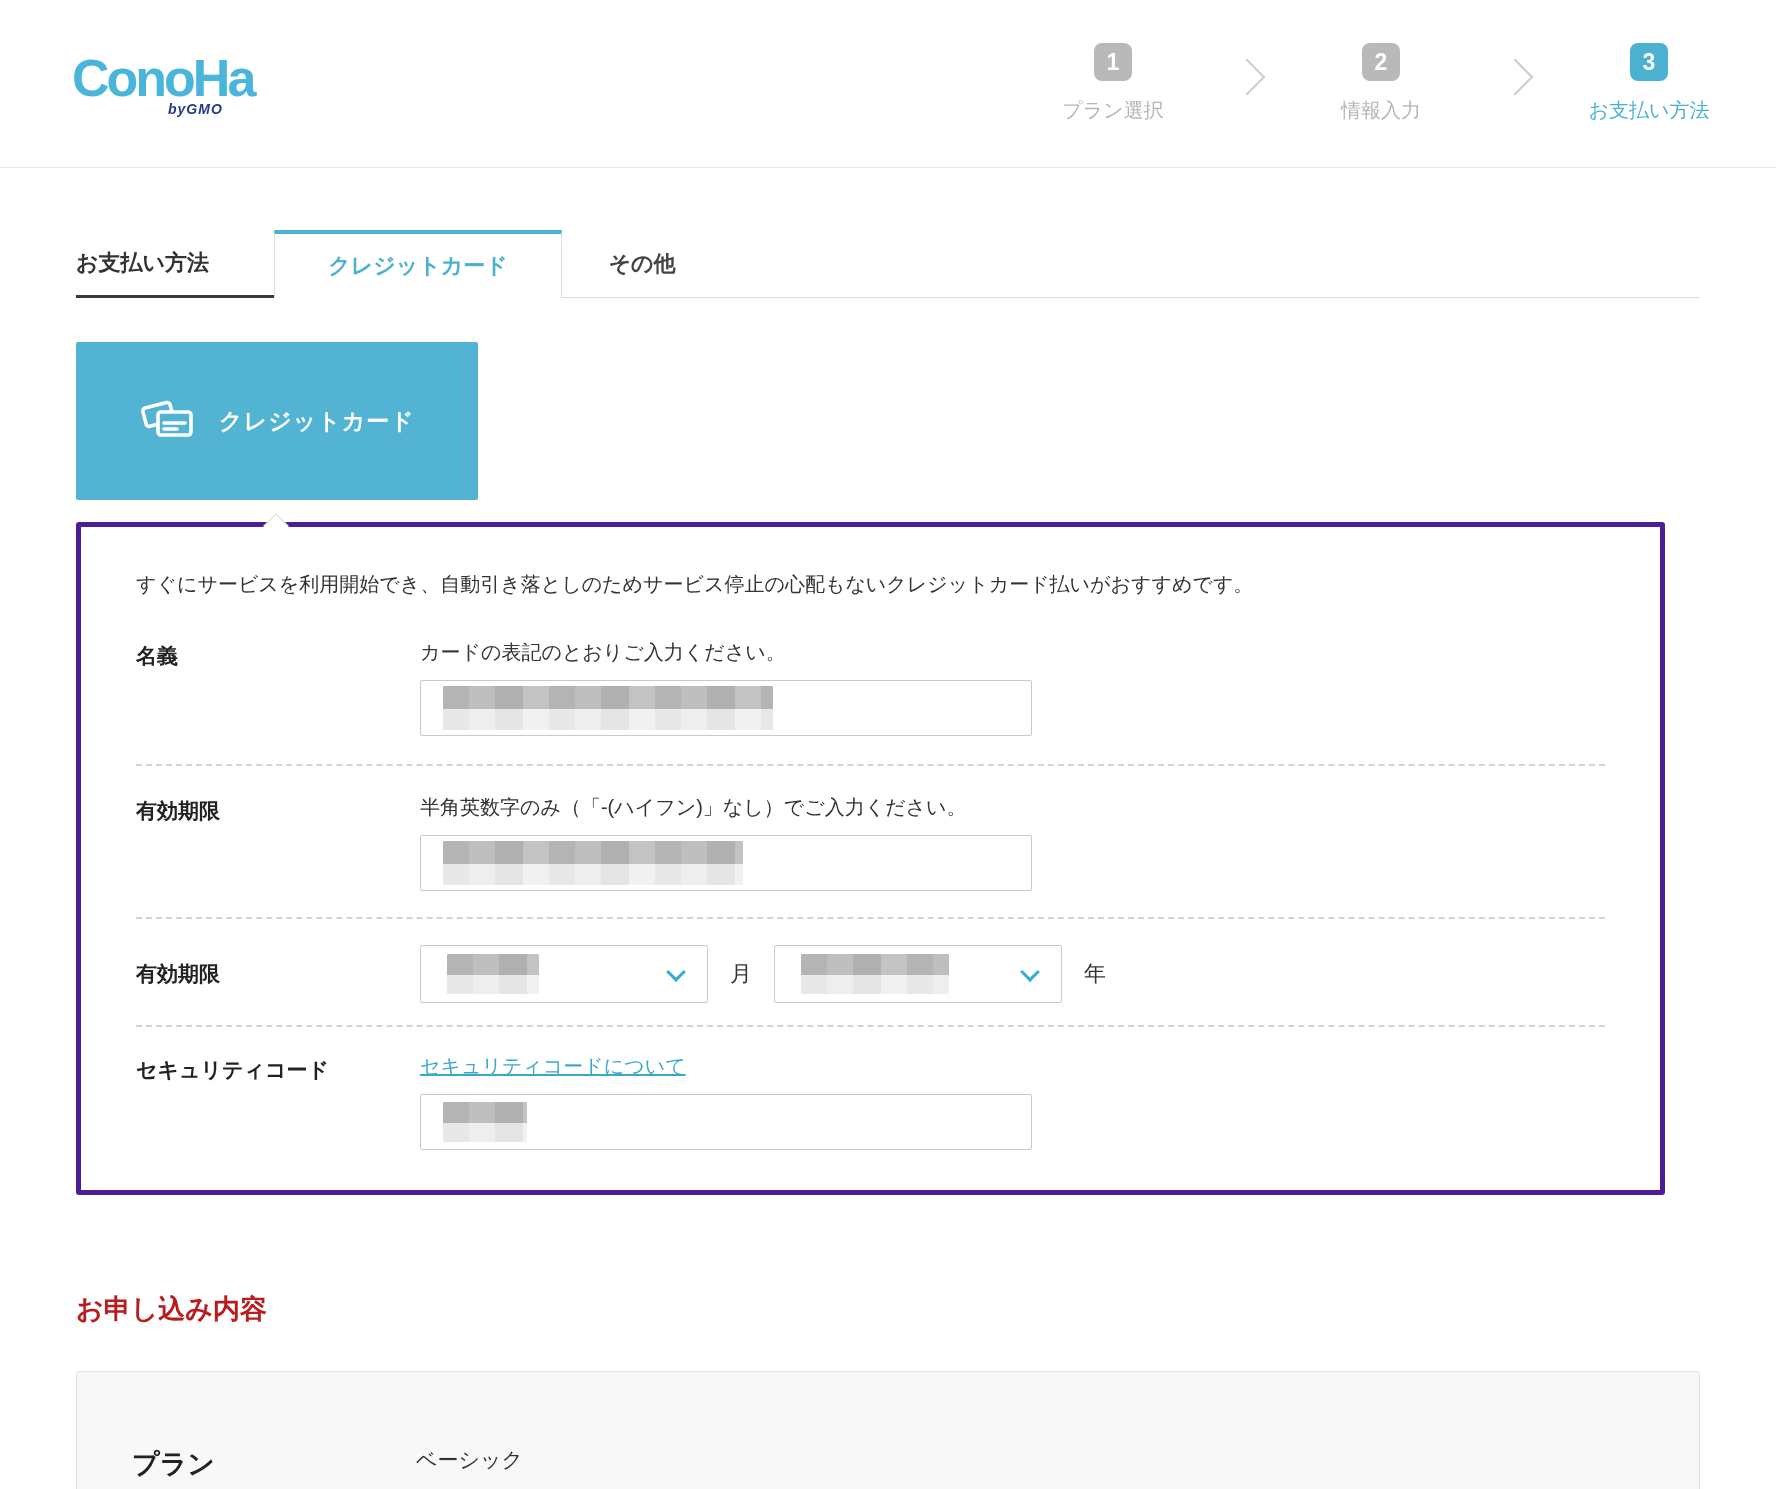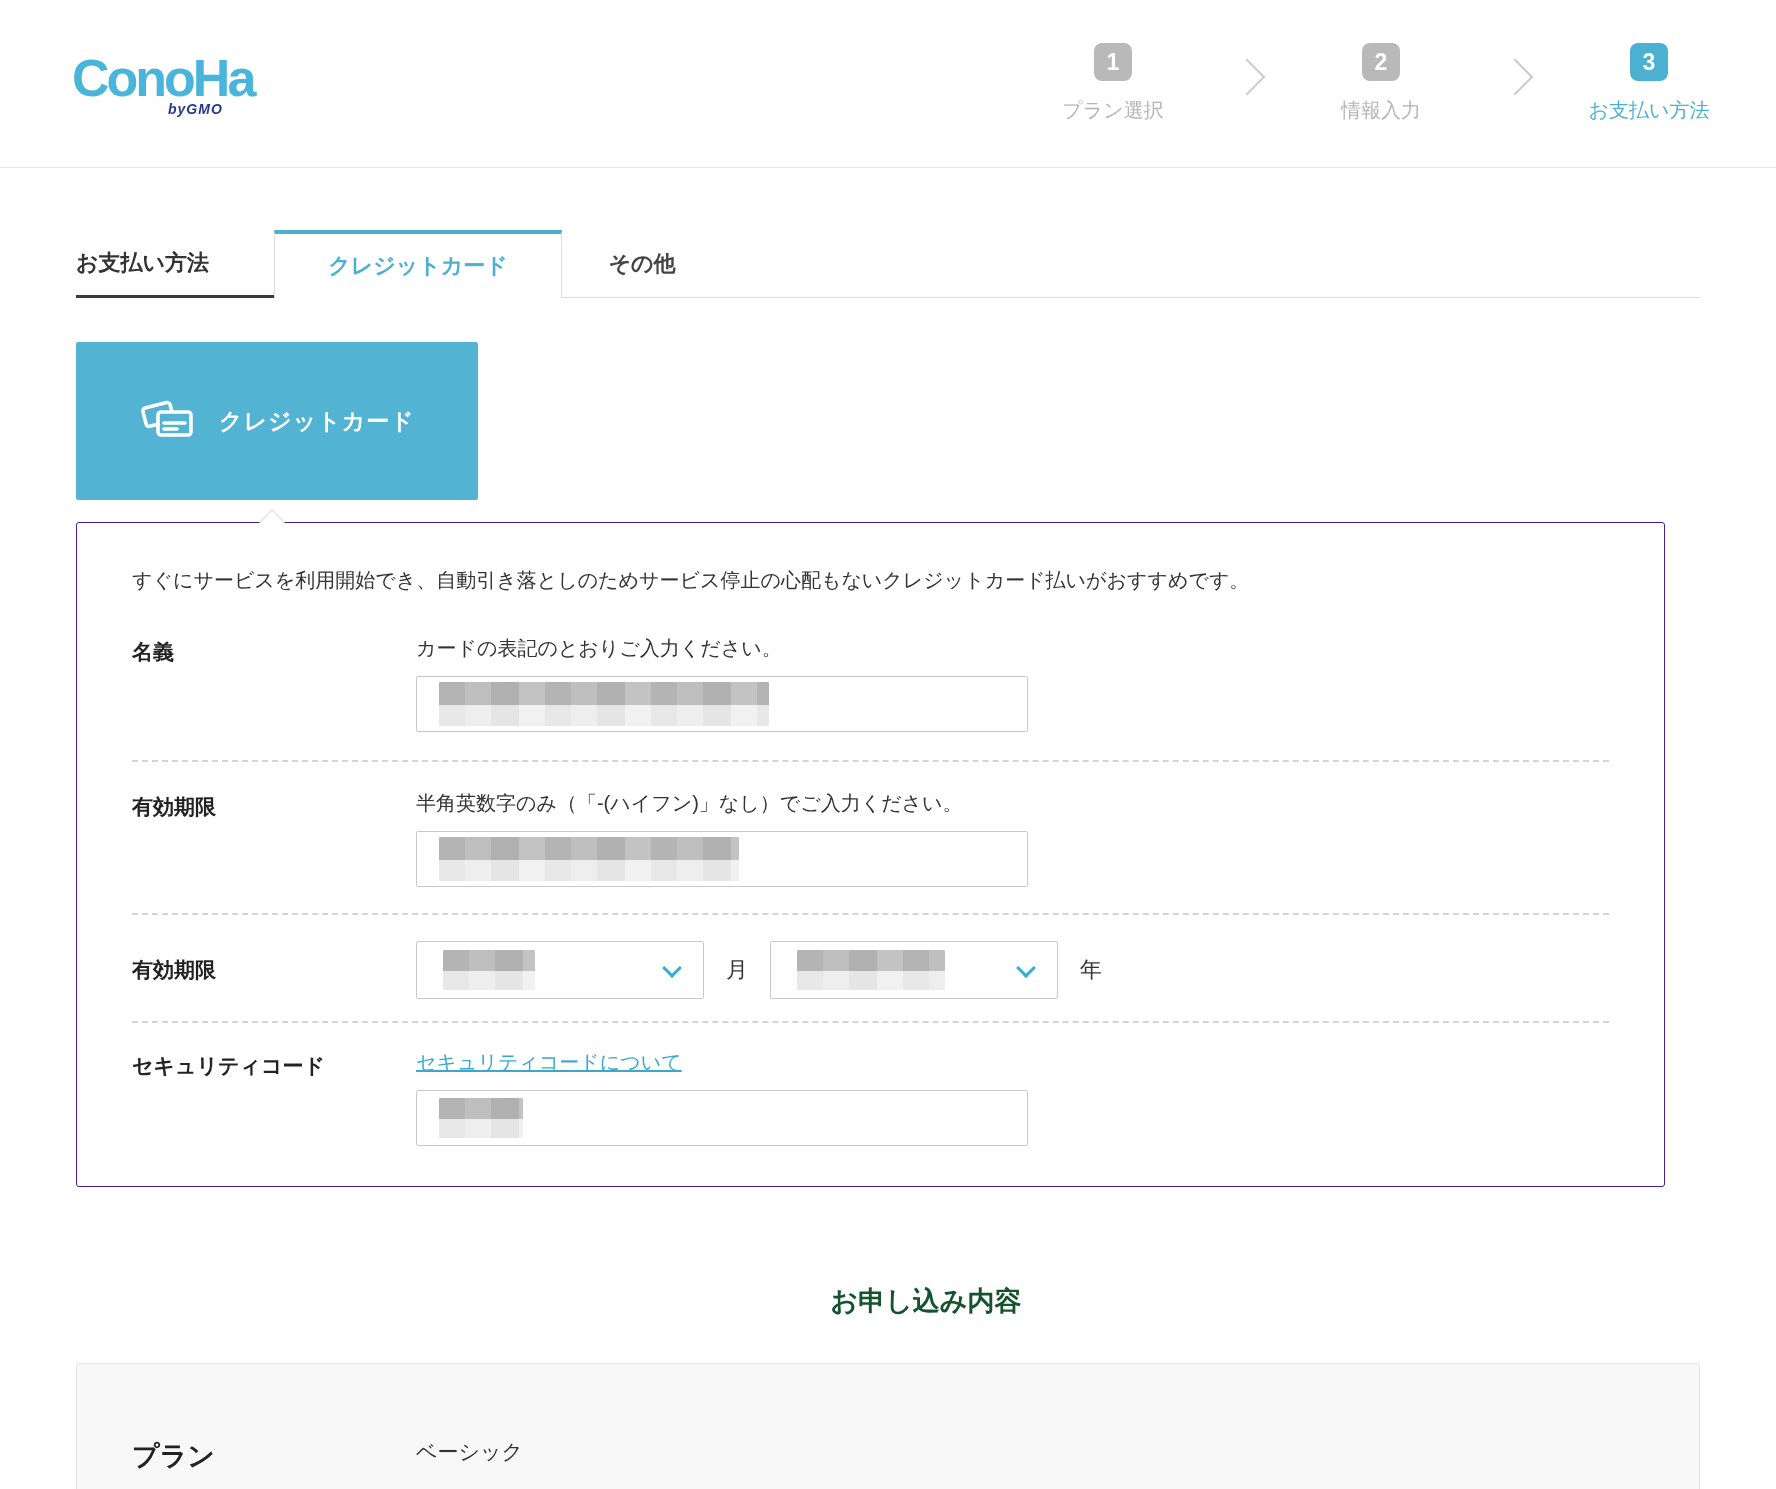--- a/index.html
+++ b/index.html
@@ -31,21 +31,21 @@
   .tab-active { width:288px; color:#4cb1d1; background:#fff; border:1px solid #ddd; border-bottom:none;
                 border-top:4px solid #4cb1d1; margin-bottom:-1px; cursor:pointer; }
   .tab-plain { width:160px; color:#444; cursor:pointer; }
 
   
   .cc-button { margin:44px 0 0 76px; width:402px; height:158px; background:#52b4d2; border-radius:2px;
                display:flex; align-items:center; justify-content:center; gap:22px; cursor:pointer; }
   .cc-button-label { color:#fff; font-size:23px; font-weight:bold; letter-spacing:1px; }
 
   
-  .panel { position:relative; margin:22px 111px 0 76px; border:1px solid #4c1d95; border-radius:3px;
+  .panel { position:relative; margin:22px 111px 0 76px; border:5px solid #4c1d95; border-radius:3px;
            background:#fff; padding:42px 55px 40px 55px; }
   .panel-caret { position:absolute; top:-10px; left:186px; width:18px; height:18px; background:#fff;
                  border-left:1px solid #dcdcdc; border-top:1px solid #dcdcdc; transform:rotate(45deg); }
   .intro { font-size:20px; line-height:30px; color:#333; }
   .dashed { border:none; border-top:2px dashed #d4d4d4; margin-top:28px; }
   .form-row { display:flex; margin-top:28px; }
   .label-col { width:284px; flex:0 0 284px; font-size:21px; font-weight:bold; color:#222; padding-top:3px; }
   .field-col { flex:1; }
   .help { font-size:20px; color:#333; }
   .text-input { margin-top:14px; width:612px; height:56px; border:1px solid #c9c9c9; background:#fff;
@@ -64,21 +64,21 @@
     background-image:
       linear-gradient(180deg, rgba(120,120,120,0.28) 0 52%, rgba(255,255,255,0.55) 52% 100%),
       repeating-linear-gradient(90deg,#cbcbcb 0 26px,#dadada 26px 52px,#c6c6c6 52px 80px,#e0e0e0 80px 106px); }
   .mosaic.m-name { width:330px; margin-left:14px; }
   .mosaic.m-card { width:300px; margin-left:14px; }
   .mosaic.m-month { width:92px; height:40px; margin-left:18px; }
   .mosaic.m-year { width:148px; height:40px; margin-left:18px; }
   .mosaic.m-sec { width:84px; height:40px; margin-left:14px; }
 
   
-  .order-heading { margin:96px 0 8px 76px; font-size:27px; font-weight:bold; color:#14532d;text-align:center; }
+  .order-heading { margin:96px 0 8px 76px; font-size:27px; font-weight:bold; color:#b91c1c; }
   .order-box { margin:44px 76px 0 76px; height:420px; background:#f8f8f8; border:1px solid #e3e3e3;
                border-radius:3px; padding:74px 55px 0 55px; }
   .order-row { display:flex; }
   .order-label { width:284px; flex:0 0 284px; font-size:27px; font-weight:bold; color:#222; }
   .order-value { font-size:21px; color:#333; }
 
   .icon-cc { display:block; }
 </style>
 </head>
 <body>

